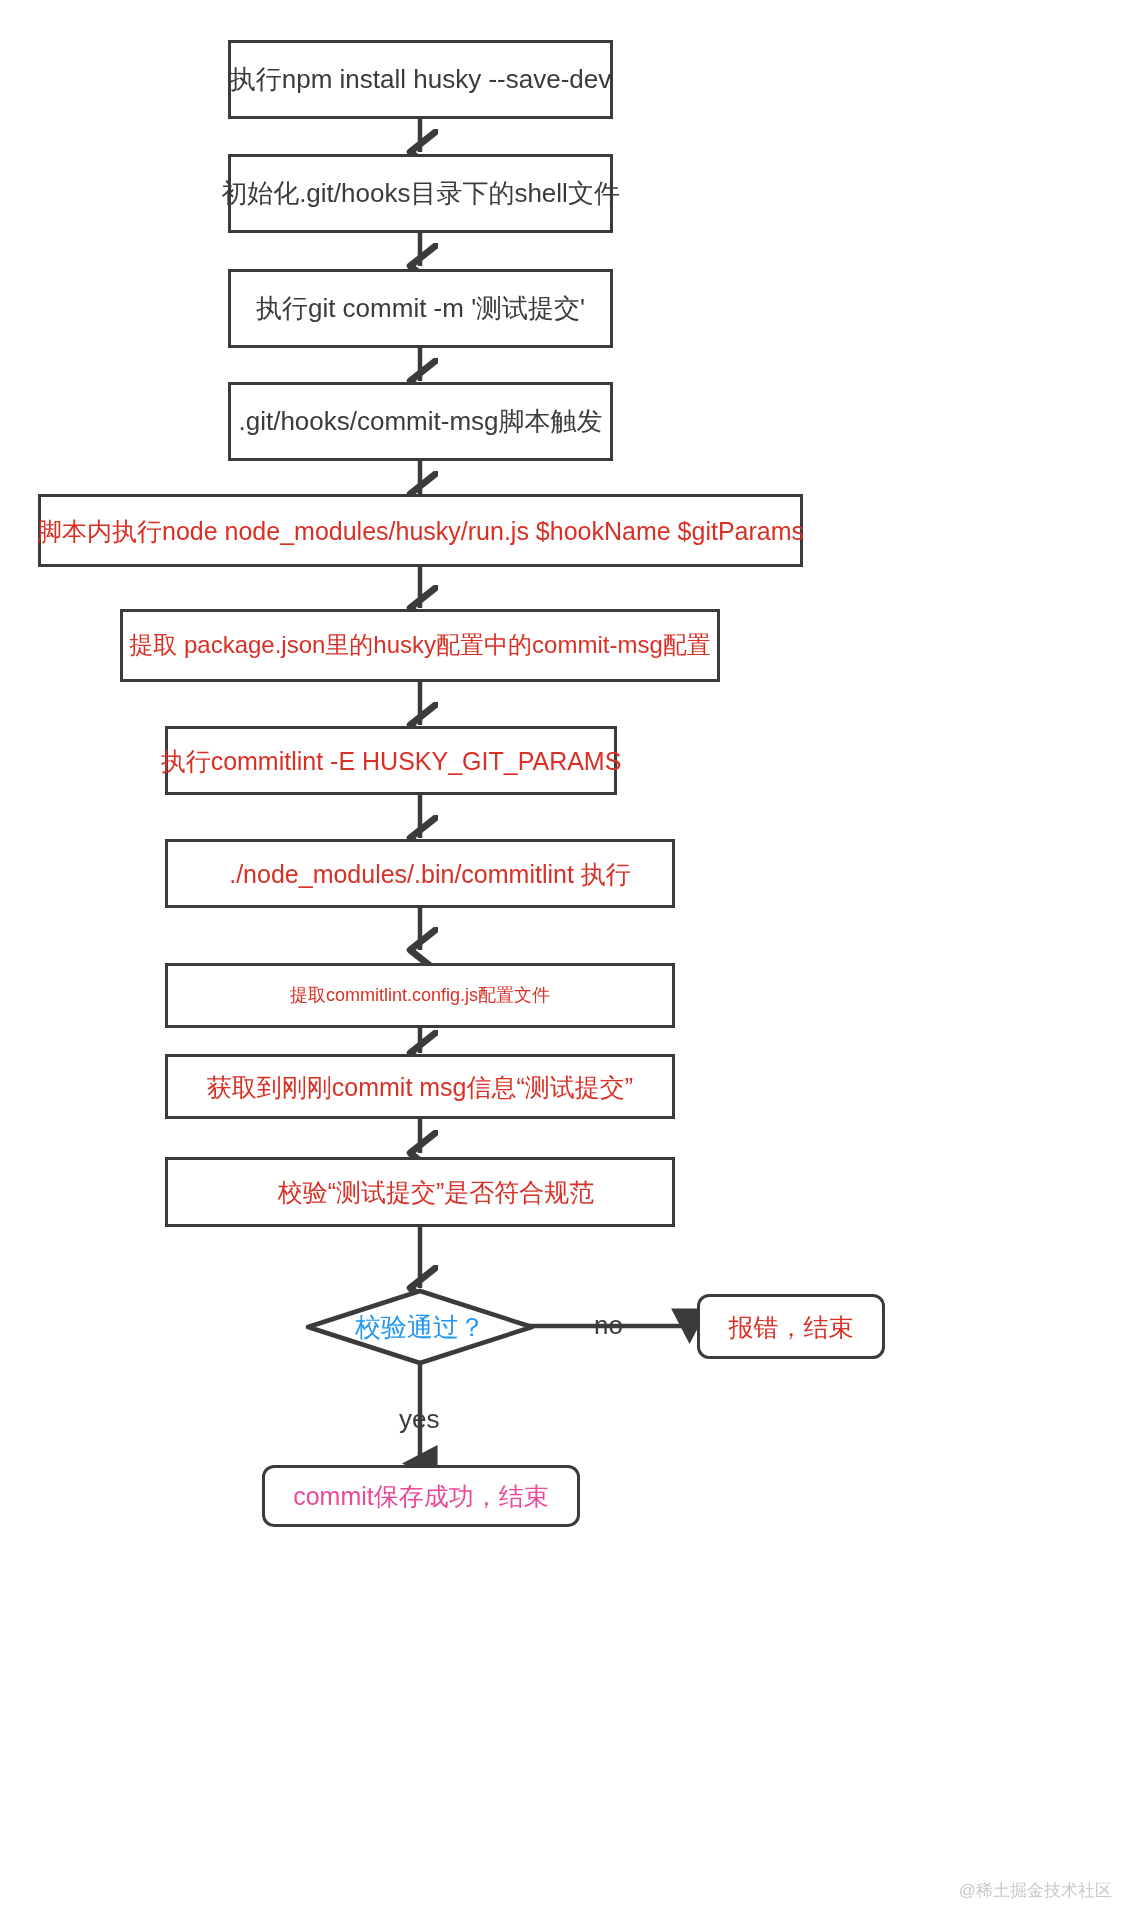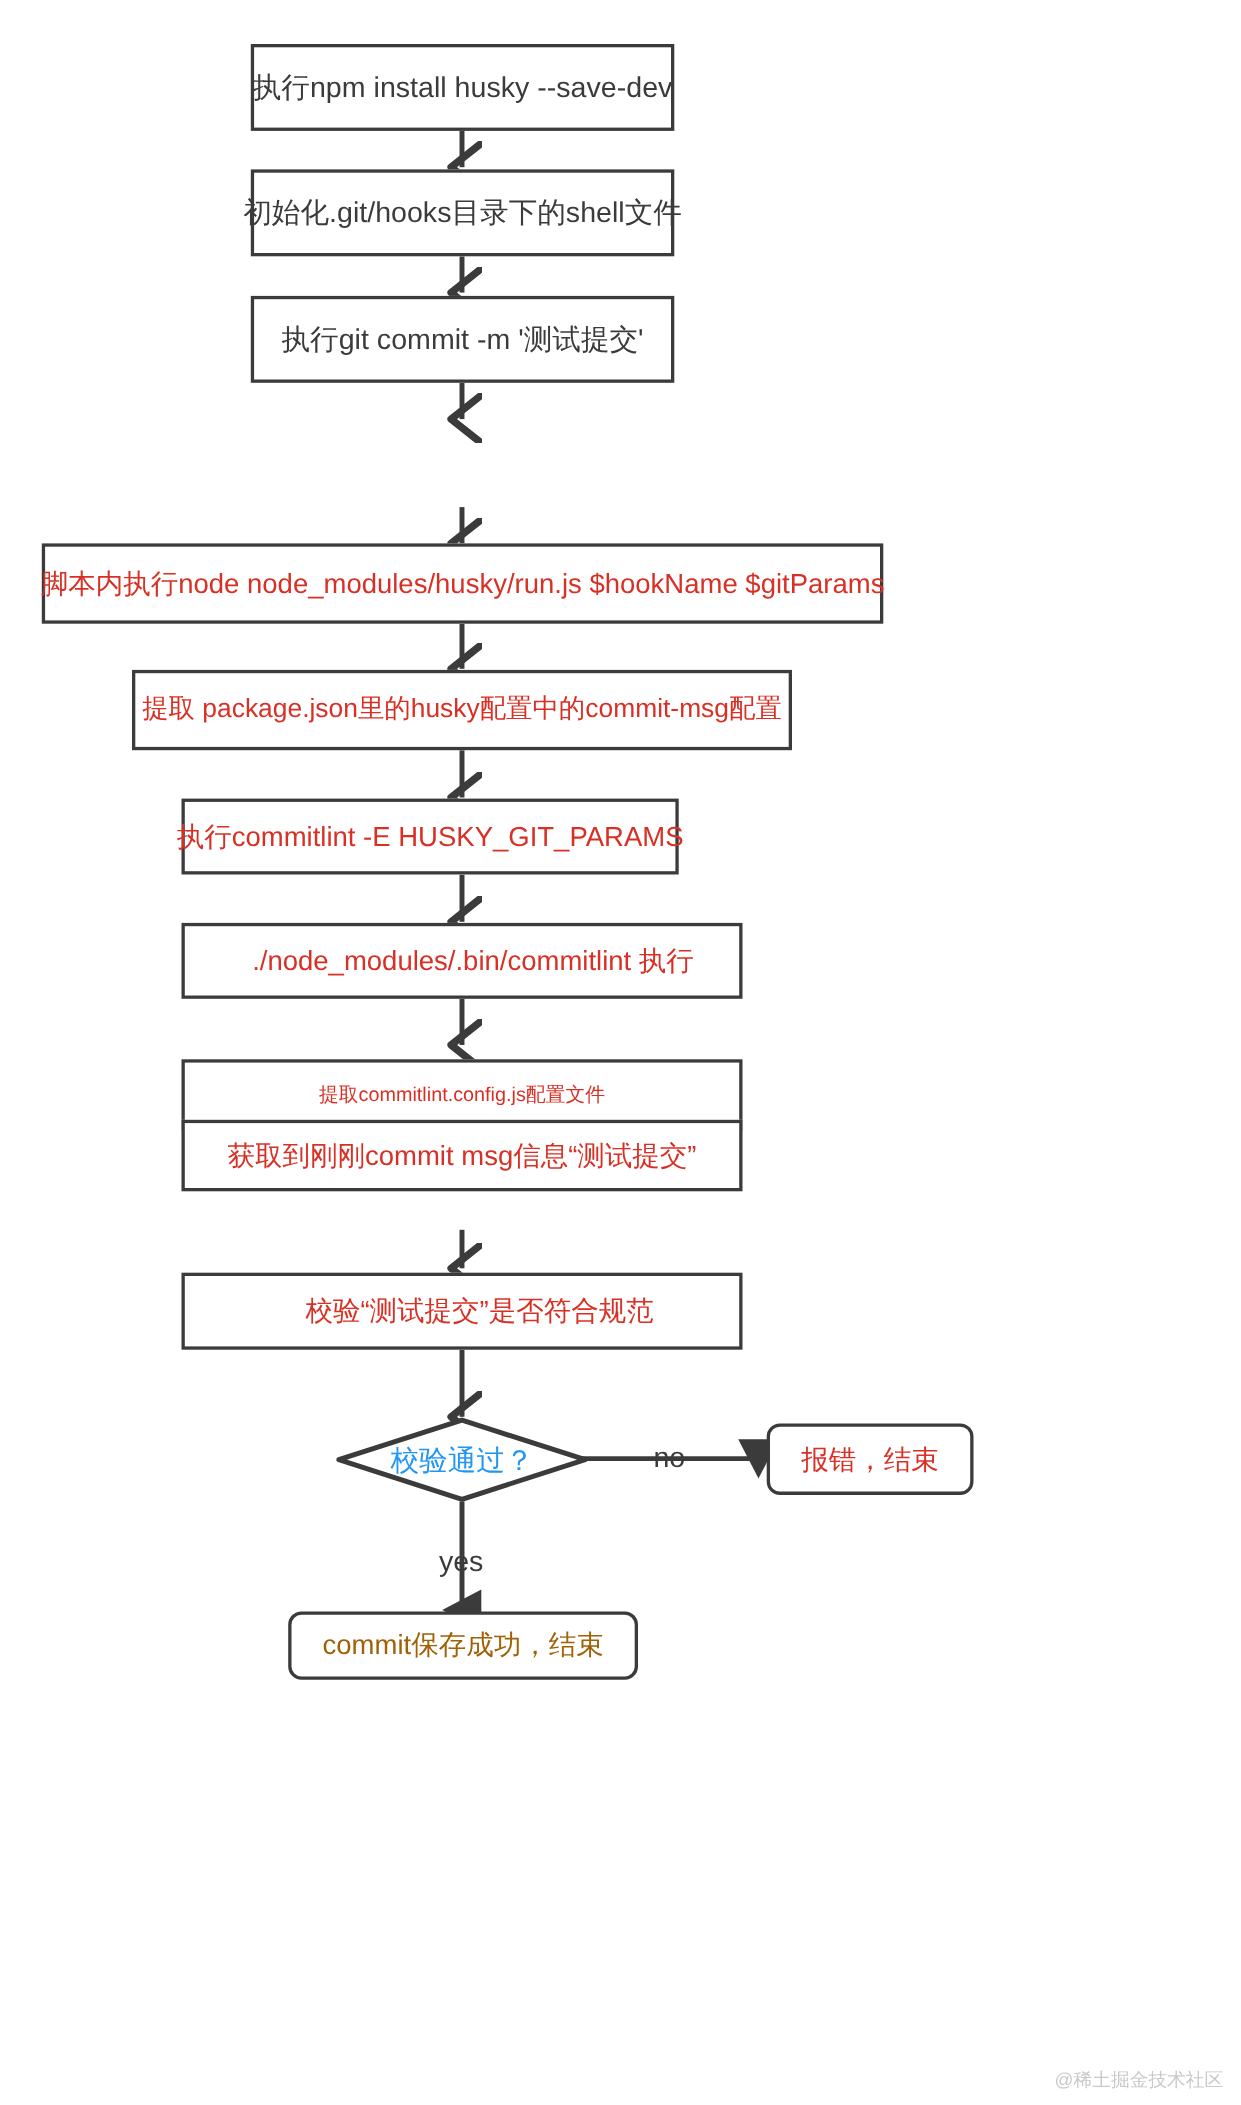--- a/index.html
+++ b/index.html
@@ -43,21 +43,21 @@
   }
   .node .label {
     display: block;
     padding: 0 10px;
     white-space: nowrap;
   }
 
   .txt-dark  { color: #3b3b3b; }
   .txt-red   { color: #d93025; }
   .txt-blue  { color: #2196f3; }
-  .txt-green { color: #a16207; }
+  .txt-green { color: #ec4899; }
 
   .rounded { border-radius: 12px; }
 
   .diamond-wrap {
     position: absolute;
   }
   .diamond-wrap svg { position: absolute; left: 0; top: 0; }
   .diamond-label {
     position: absolute;
     left: 0; top: 0;
@@ -124,20 +124,23 @@
   </div>
 
   <div class="node" style="left:228px; top:154px; width:385px; height:79px; font-size:26px;">
     <span class="label txt-dark">初始化.git/hooks目录下的shell文件</span>
   </div>
 
   <div class="node" style="left:228px; top:269px; width:385px; height:79px; font-size:26px;">
     <span class="label txt-dark">执行git commit -m '测试提交'</span>
   </div>
 
+  <div class="node" style="left:228px; top:382px; width:385px; height:79px; font-size:26px;">
+    <span class="label txt-dark">.git/hooks/commit-msg脚本触发</span>
+  </div>
 
   <div class="node" style="left:38px; top:494px; width:765px; height:73px; font-size:25px;">
     <span class="label txt-red">脚本内执行node node_modules/husky/run.js $hookName $gitParams</span>
   </div>
 
   <div class="node" style="left:120px; top:609px; width:600px; height:73px; font-size:24px;">
     <span class="label txt-red">提取 package.json里的husky配置中的commit-msg配置</span>
   </div>
 
   <div class="node" style="left:165px; top:726px; width:452px; height:69px; font-size:25px;">
@@ -145,21 +148,21 @@
   </div>
 
   <div class="node" style="left:165px; top:839px; width:510px; height:69px; font-size:25px;padding-left:20px;">
     <span class="label txt-red">./node_modules/.bin/commitlint 执行</span>
   </div>
 
   <div class="node" style="left:165px; top:951px; width:510px; height:65px; font-size:18px;margin-top:12px;">
     <span class="label txt-red">提取commitlint.config.js配置文件</span>
   </div>
 
-  <div class="node" style="left:165px; top:1018px; width:510px; height:65px; font-size:25px;">
+  <div class="node" style="left:165px; top:1054px; width:510px; height:65px; font-size:25px;">
     <span class="label txt-red">获取到刚刚commit msg信息“测试提交”</span>
   </div>
 
   <div class="node" style="left:165px; top:1157px; width:510px; height:70px; font-size:25px;padding-left:32px;">
     <span class="label txt-red">校验“测试提交”是否符合规范</span>
   </div>
 
   <div class="diamond-wrap" style="left:305px; top:1288px; width:230px; height:78px;">
     <svg width="230" height="78" viewBox="0 0 230 78" xmlns="http://www.w3.org/2000/svg">
       <polygon points="115,3 227,39 115,75 3,39" fill="#ffffff" stroke="#3b3b3b" stroke-width="4.5" stroke-linejoin="round"></polygon>

